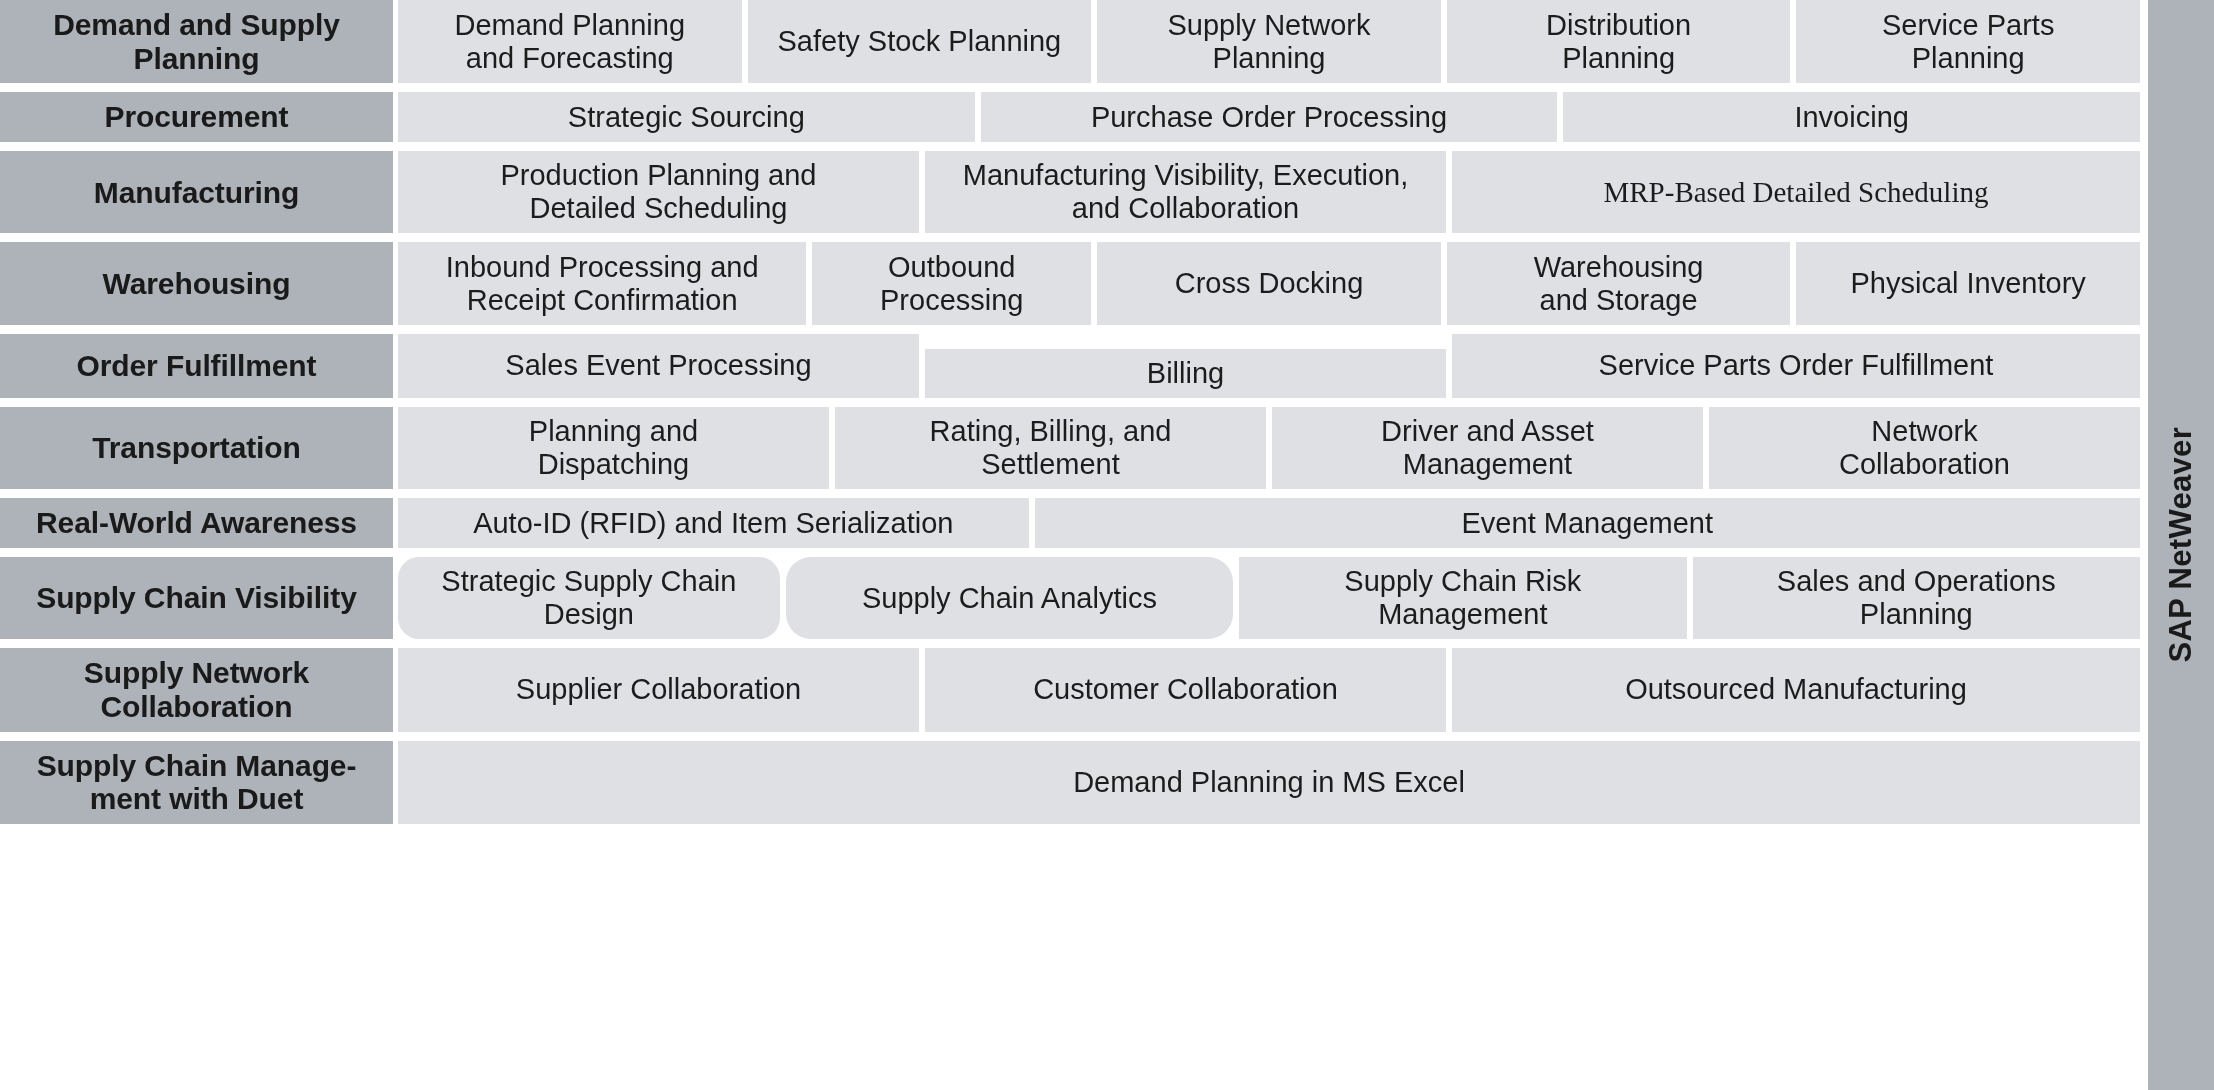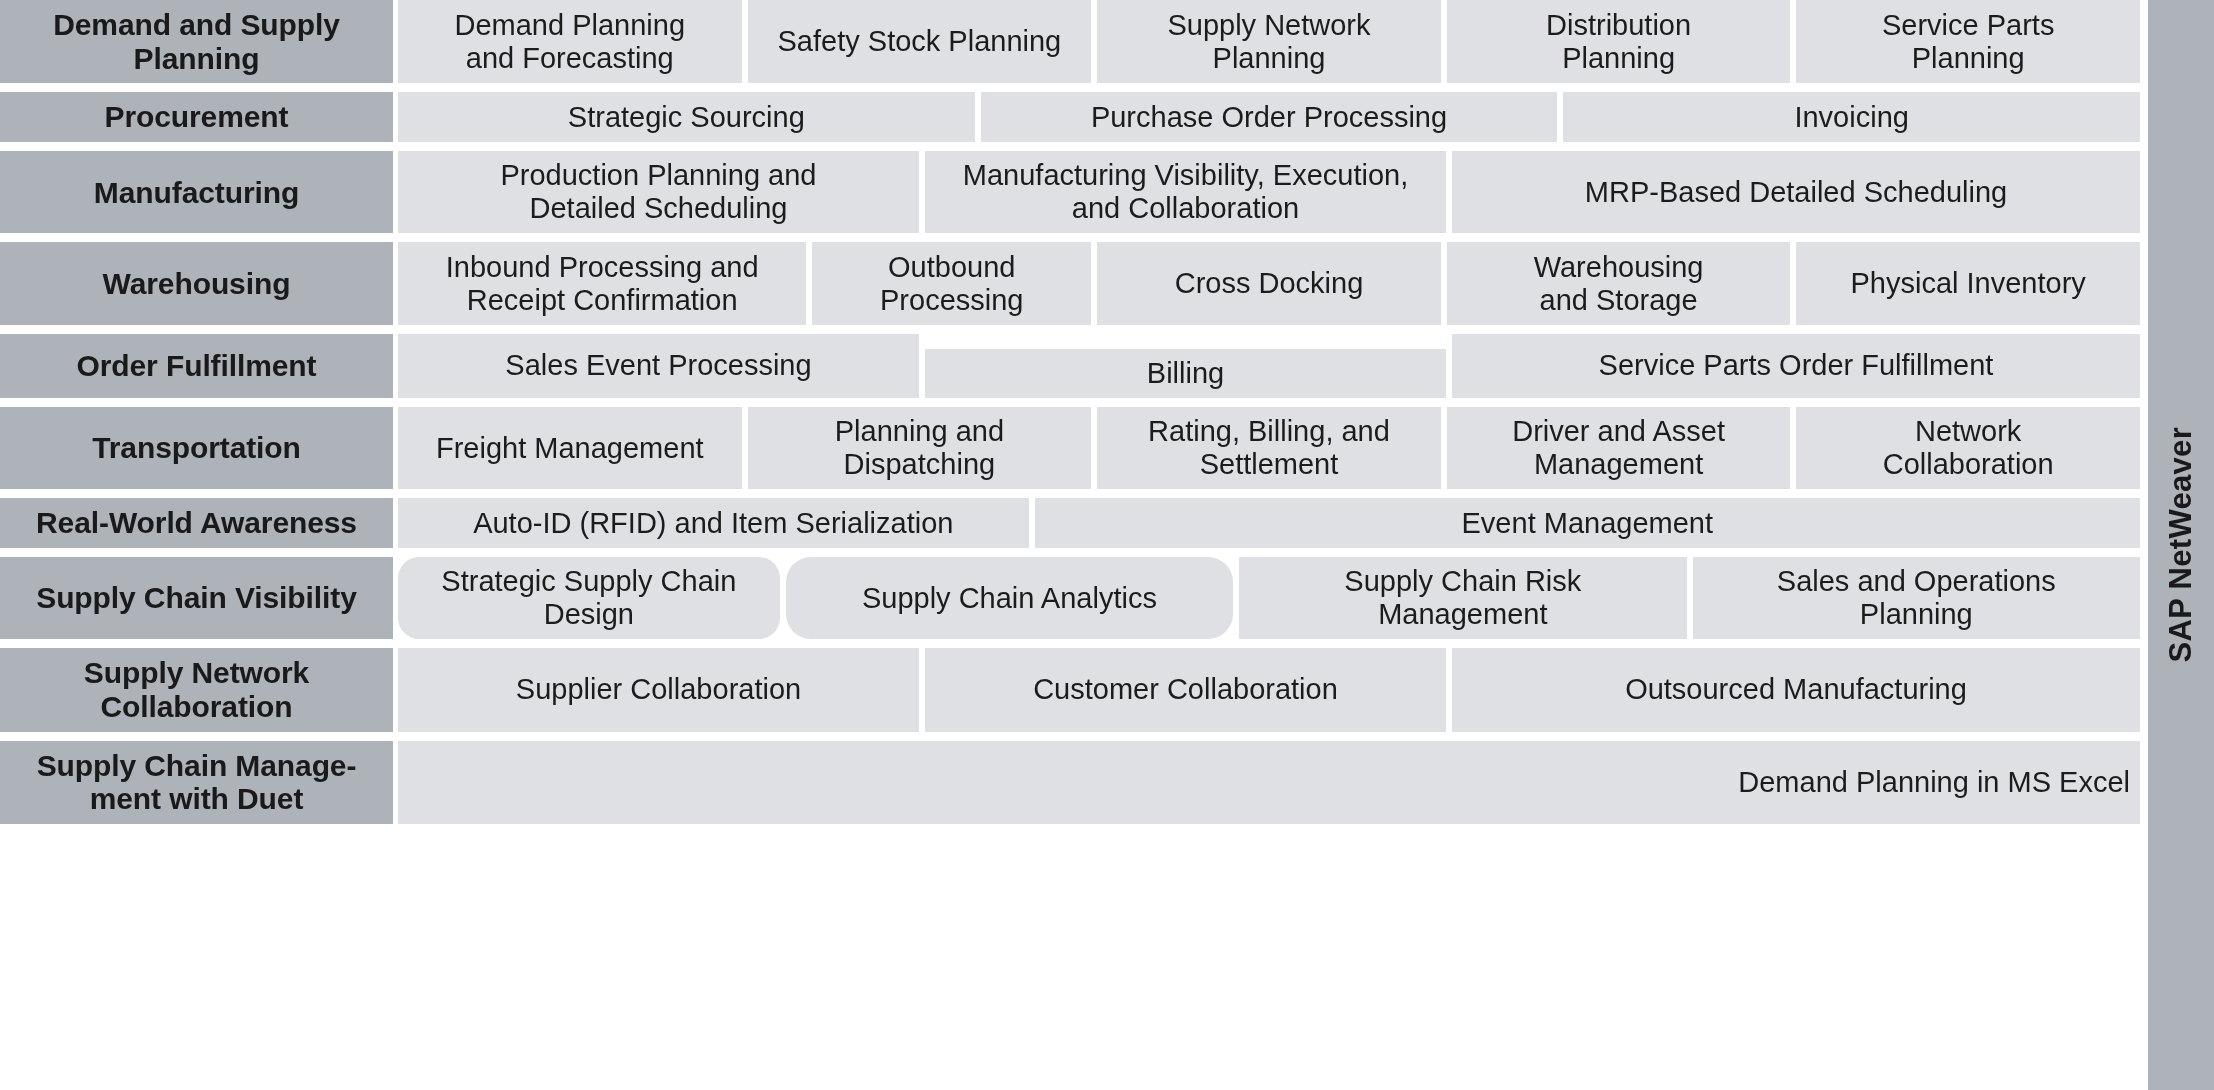--- a/index.html
+++ b/index.html
@@ -151,21 +151,21 @@
         <div class="row-label">Manufacturing</div>
         <div class="row-cells">
           <div class="cell" style="flex: 3 1 0px;">
             <span class="cell-text">Production Planning and
 Detailed Scheduling</span>
           </div>
           <div class="cell" style="flex: 3 1 0px;">
             <span class="cell-text">Manufacturing Visibility, Execution,
 and Collaboration</span>
           </div>
-          <div class="cell" style="flex: 4 1 0px;">
+          <div class="cell" style="flex: 4 1 0px; font-family: Liberation Serif, serif;">
             <span class="cell-text">MRP-Based Detailed Scheduling</span>
           </div>
         </div>
       </div>
       <div class="map-row">
         <div class="row-label">Warehousing</div>
         <div class="row-cells">
           <div class="cell" style="flex: 2.4 1 0px;">
             <span class="cell-text">Inbound Processing and
 Receipt Confirmation</span>
@@ -197,23 +197,20 @@
           </div>
           <div class="cell" style="flex: 4 1 0px;">
             <span class="cell-text">Service Parts Order Fulfillment</span>
           </div>
         </div>
       </div>
       <div class="map-row">
         <div class="row-label">Transportation</div>
         <div class="row-cells">
           <div class="cell" style="flex: 2 1 0px;">
-            <span class="cell-text">Freight Management</span>
-          </div>
-          <div class="cell" style="flex: 2 1 0px;">
             <span class="cell-text">Planning and
 Dispatching</span>
           </div>
           <div class="cell" style="flex: 2 1 0px;">
             <span class="cell-text">Rating, Billing, and
 Settlement</span>
           </div>
           <div class="cell" style="flex: 2 1 0px;">
             <span class="cell-text">Driver and Asset
 Management</span>
@@ -267,21 +264,21 @@
           </div>
           <div class="cell" style="flex: 4 1 0px;">
             <span class="cell-text">Outsourced Manufacturing</span>
           </div>
         </div>
       </div>
       <div class="map-row">
         <div class="row-label">Supply Chain Manage-
 ment with Duet</div>
         <div class="row-cells">
-          <div class="cell" style="flex: 10 1 0px; justify-content: flex-end;">
+          <div class="cell" style="flex: 10 1 0px;">
             <span class="cell-text">Demand Planning in MS Excel</span>
           </div>
         </div>
       </div>
     </div>
 
   <div class="netweaver-bar">
     <span class="netweaver-label">SAP NetWeaver</span>
   </div>
 

